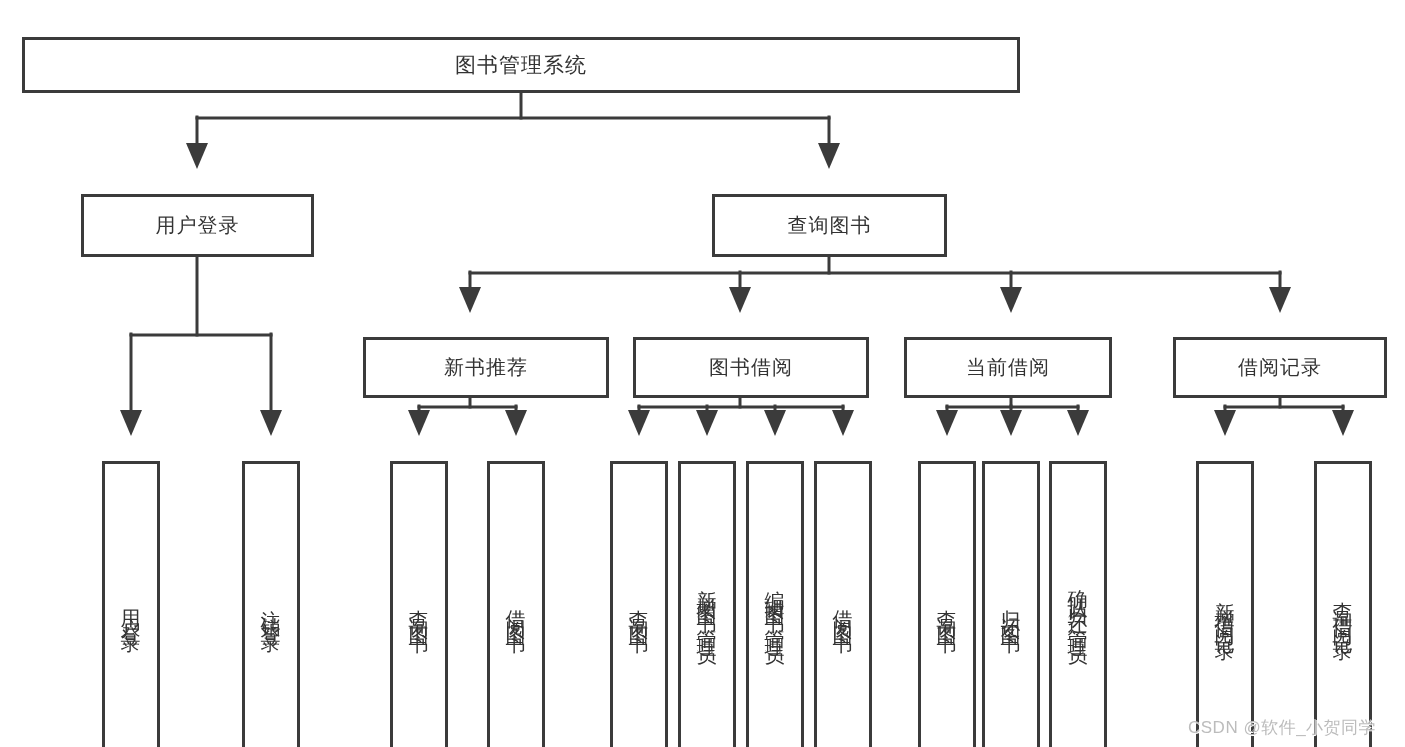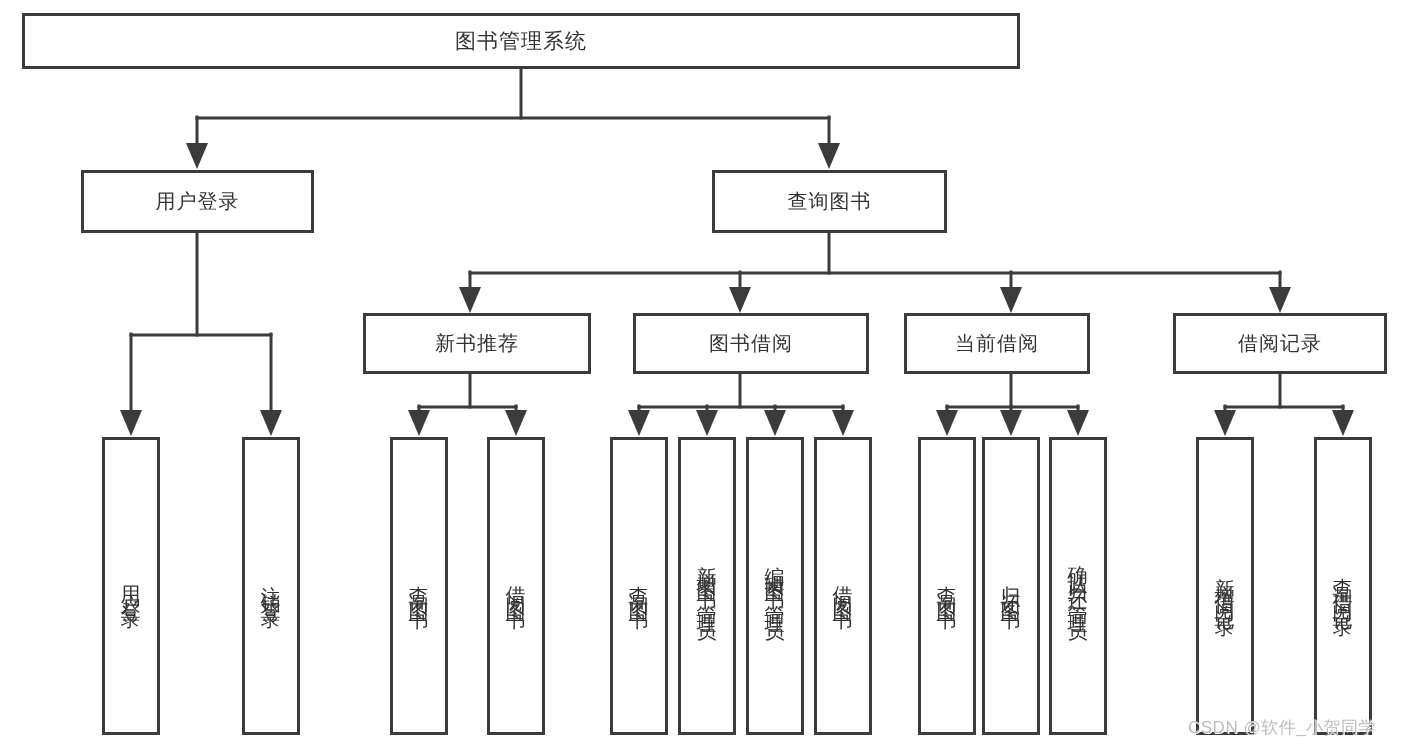--- a/index.html
+++ b/index.html
@@ -22,20 +22,21 @@
     position: absolute;
     z-index: 2;
     border: 3px solid var(--line, #3b3b3b);
     background: #ffffff;
     display: flex;
     align-items: center;
     justify-content: center;
     color: var(--text, #333333);
     font-size: 20px;
     letter-spacing: 1px;
+    margin-top: 24px;
   }
   .node.title { font-size: 21px; }
 
   .vnode span {
     writing-mode: vertical-rl;
     text-orientation: mixed;
     letter-spacing: 8px;
     line-height: 1.1;
     white-space: nowrap;
   }
@@ -136,27 +137,27 @@
     <span>图书管理系统</span>
   </div>
 
   <div class="node" style="left:81px; top:170px; width:233px; height:63px;">
     <span>用户登录</span>
   </div>
   <div class="node" style="left:712px; top:170px; width:235px; height:63px;">
     <span>查询图书</span>
   </div>
 
-  <div class="node" style="left:363px; top:313px; width:228px; height:61px;">
+  <div class="node" style="left:363px; top:313px; width:246px; height:61px;">
     <span>新书推荐</span>
   </div>
   <div class="node" style="left:633px; top:313px; width:236px; height:61px;">
     <span>图书借阅</span>
   </div>
-  <div class="node" style="left:904px; top:313px; width:186px; height:61px;">
+  <div class="node" style="left:904px; top:313px; width:208px; height:61px;">
     <span>当前借阅</span>
   </div>
   <div class="node" style="left:1173px; top:313px; width:214px; height:61px;">
     <span>借阅记录</span>
   </div>
 
   <div class="node vnode" style="left:102px; top:437px; width:58px; height:298px;">
     <span>用户登录</span>
   </div>
   <div class="node vnode" style="left:242px; top:437px; width:58px; height:298px;">

